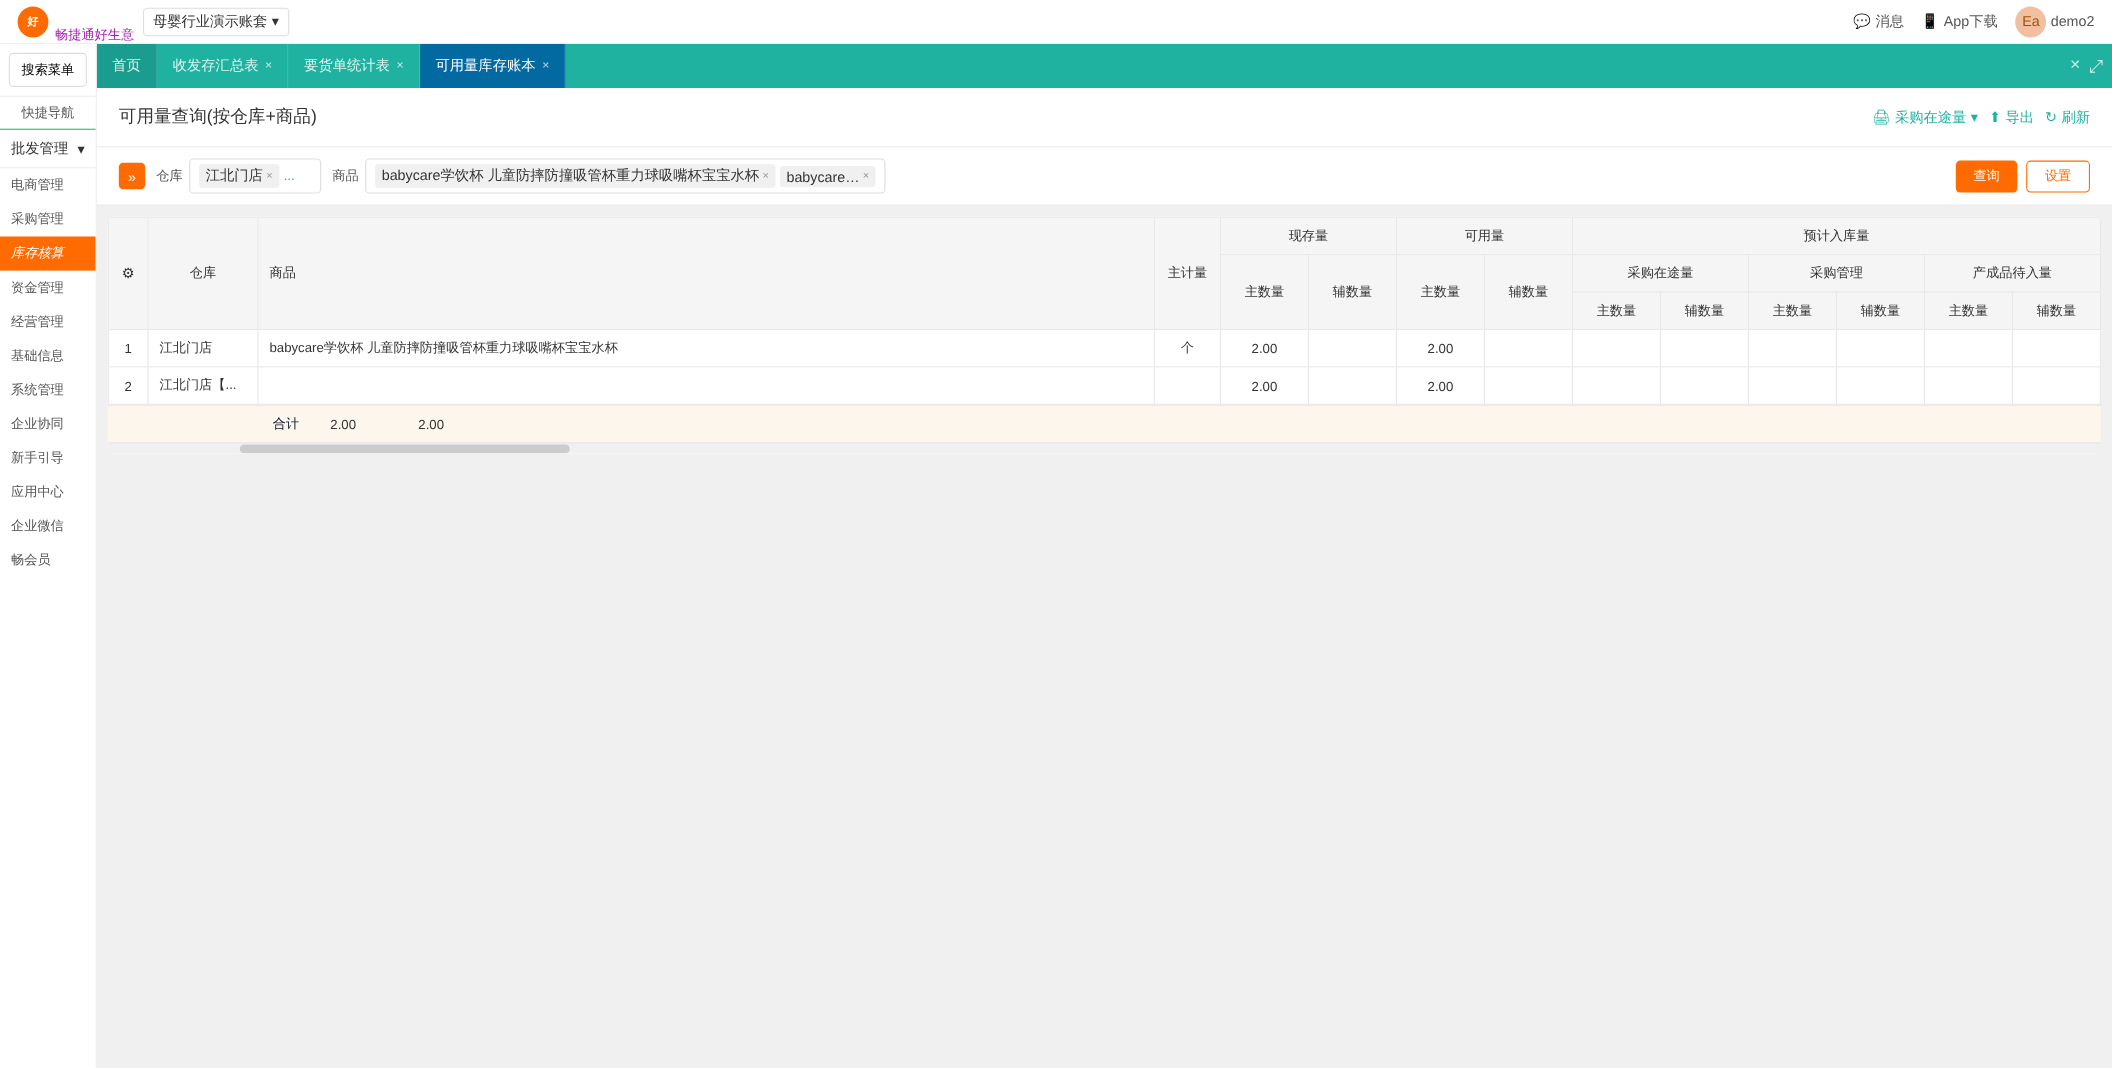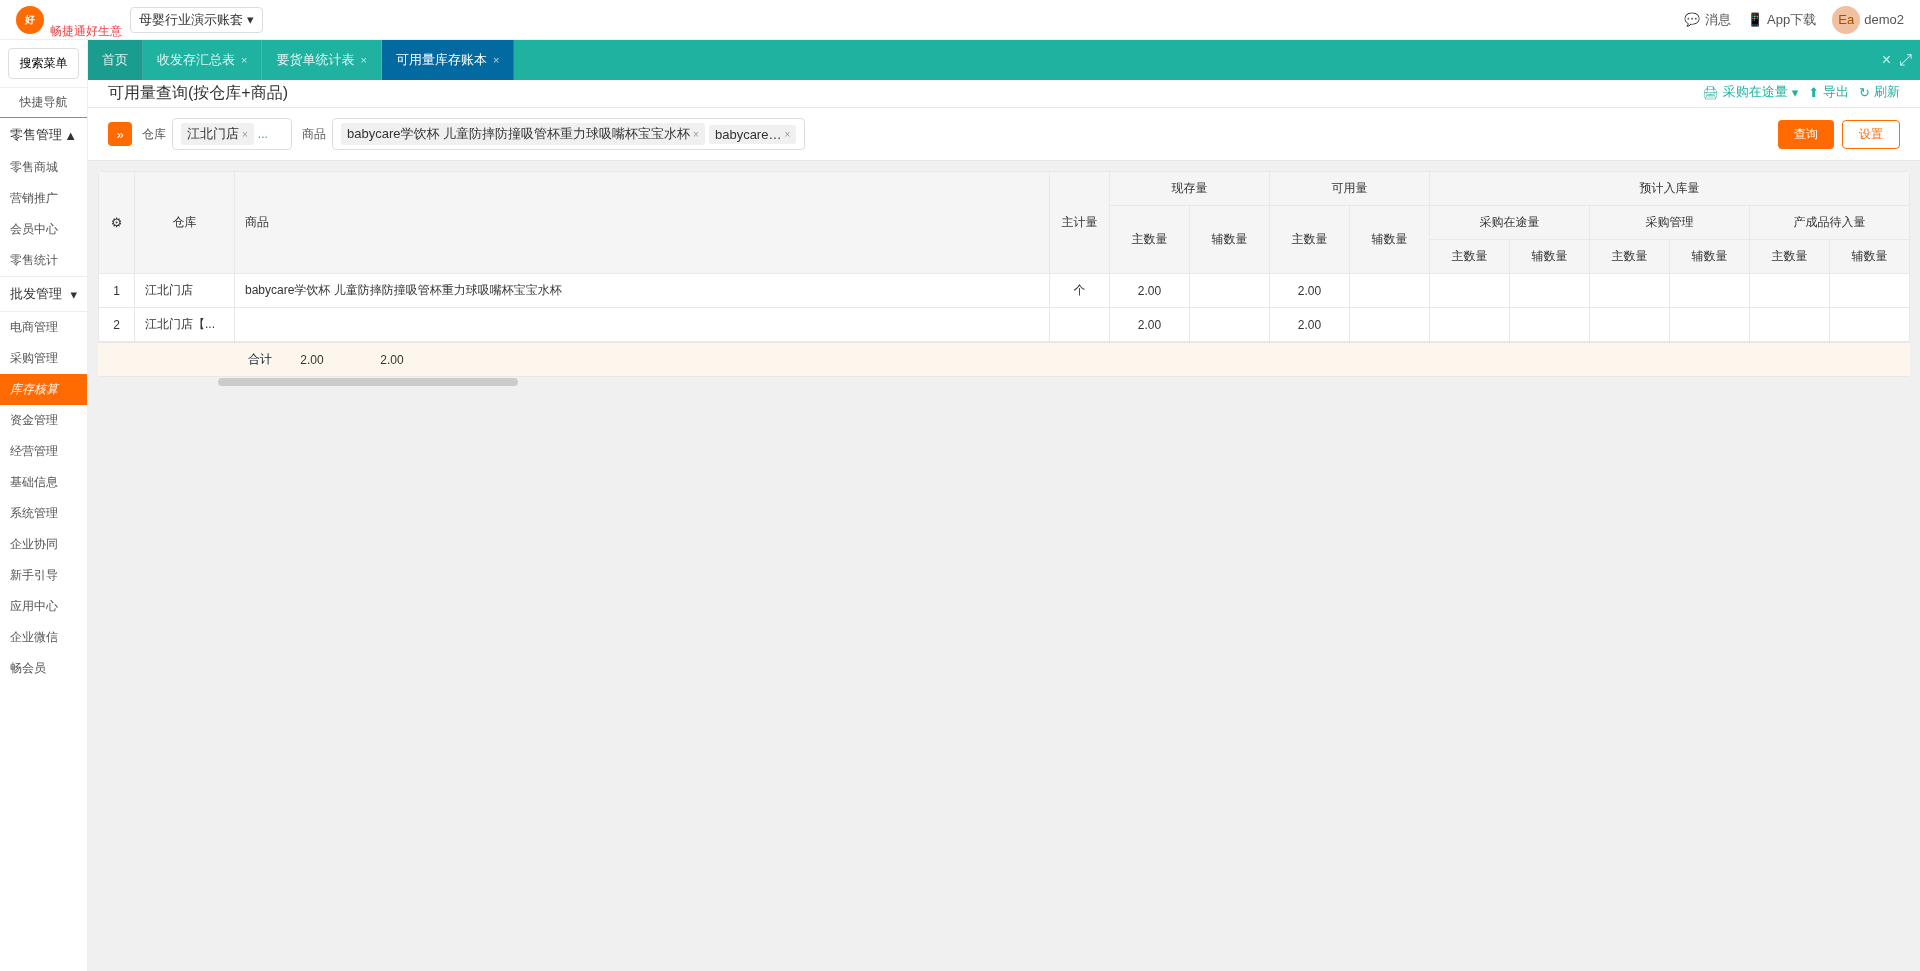--- a/index.html
+++ b/index.html
@@ -13,21 +13,21 @@
       align-items: center;
       justify-content: space-between;
       padding: 0 16px;
       border-bottom: 1px solid #eee;
       flex-shrink: 0;
     }
     .top-bar-left { display: flex; align-items: center; gap: 8px; }
     .logo-area { display: flex; align-items: center; gap: 6px; }
     .logo-icon { width: 28px; height: 28px; background: #ff6b00; border-radius: 50%; display: flex; align-items: center; justify-content: center; }
     .logo-icon span { color: #fff; font-size: 10px; font-weight: bold; }
-    .logo-text { font-size: 12px; color: #ef4444; line-height: 1.2; margin-top: 38px; }
+    .logo-text { font-size: 12px; color: #a21caf; line-height: 1.2; margin-top: 38px; }
     .logo-sub { font-size: 10px; color: #999; }
     .industry-selector {
       display: flex; align-items: center; gap: 4px;
       border: 1px solid #ddd; border-radius: 4px; padding: 3px 8px;
       background: #fff; color: #333; cursor: pointer; font-size: 12px;
     }
     .top-bar-right { display: flex; align-items: center; gap: 16px; }
     .top-right-item { display: flex; align-items: center; gap: 4px; color: #555; cursor: pointer; font-size: 12px; }
     .avatar { width: 28px; height: 28px; border-radius: 50%; background: #f0c0a0; display: flex; align-items: center; justify-content: center; font-size: 10px; color: #a05000; overflow: hidden; }
 
@@ -92,22 +92,22 @@
     .tab-bar-right { margin-left: auto; display: flex; align-items: center; padding-right: 8px; gap: 8px; }
     .tab-bar-btn { color: rgba(255,255,255,0.8); cursor: pointer; font-size: 16px; }
 
     
     .page-content { flex: 1; overflow: auto; background: #f0f0f0; padding: 0; }
     .page-inner { background: #f0f0f0; min-height: 100%; }
 
     
     .page-header {
       background: #fff;
-      padding: 3px 20px;
-      display: flex; align-items: flex-start; justify-content: space-between;
+      padding: 16px 20px;
+      display: flex; align-items: center; justify-content: space-between;
       border-bottom: 1px solid #e8e8e8;
     }
     .page-title { font-size: 16px; color: #333; font-weight: 500; }
     .page-header-actions { display: flex; align-items: center; gap: 10px; }
     .header-btn {
       display: flex; align-items: center; gap: 4px;
       color: #20b2a0; font-size: 12px; cursor: pointer;
     }
 
     
@@ -225,30 +225,20 @@
 </div>
 
 <div class="main-layout">
 
   <div class="sidebar">
     <div class="sidebar-search">
       <button class="sidebar-search-btn">搜索菜单</button>
     </div>
     <div class="sidebar-nav-btn">快捷导航</div>
 
-    <div class="sidebar-section">
-      <div class="sidebar-section-header">
-        <span>零售管理</span>
-        <span>▲</span>
-      </div>
-      <div class="sidebar-item">零售商城</div>
-      <div class="sidebar-item">营销推广</div>
-      <div class="sidebar-item">会员中心</div>
-      <div class="sidebar-item">零售统计</div>
-    </div>
 
     <div class="sidebar-section">
       <div class="sidebar-section-header">
         <span>批发管理</span>
         <span>▾</span>
       </div>
     </div>
 
     <div class="sidebar-item">电商管理</div>
     <div class="sidebar-item">采购管理</div>

